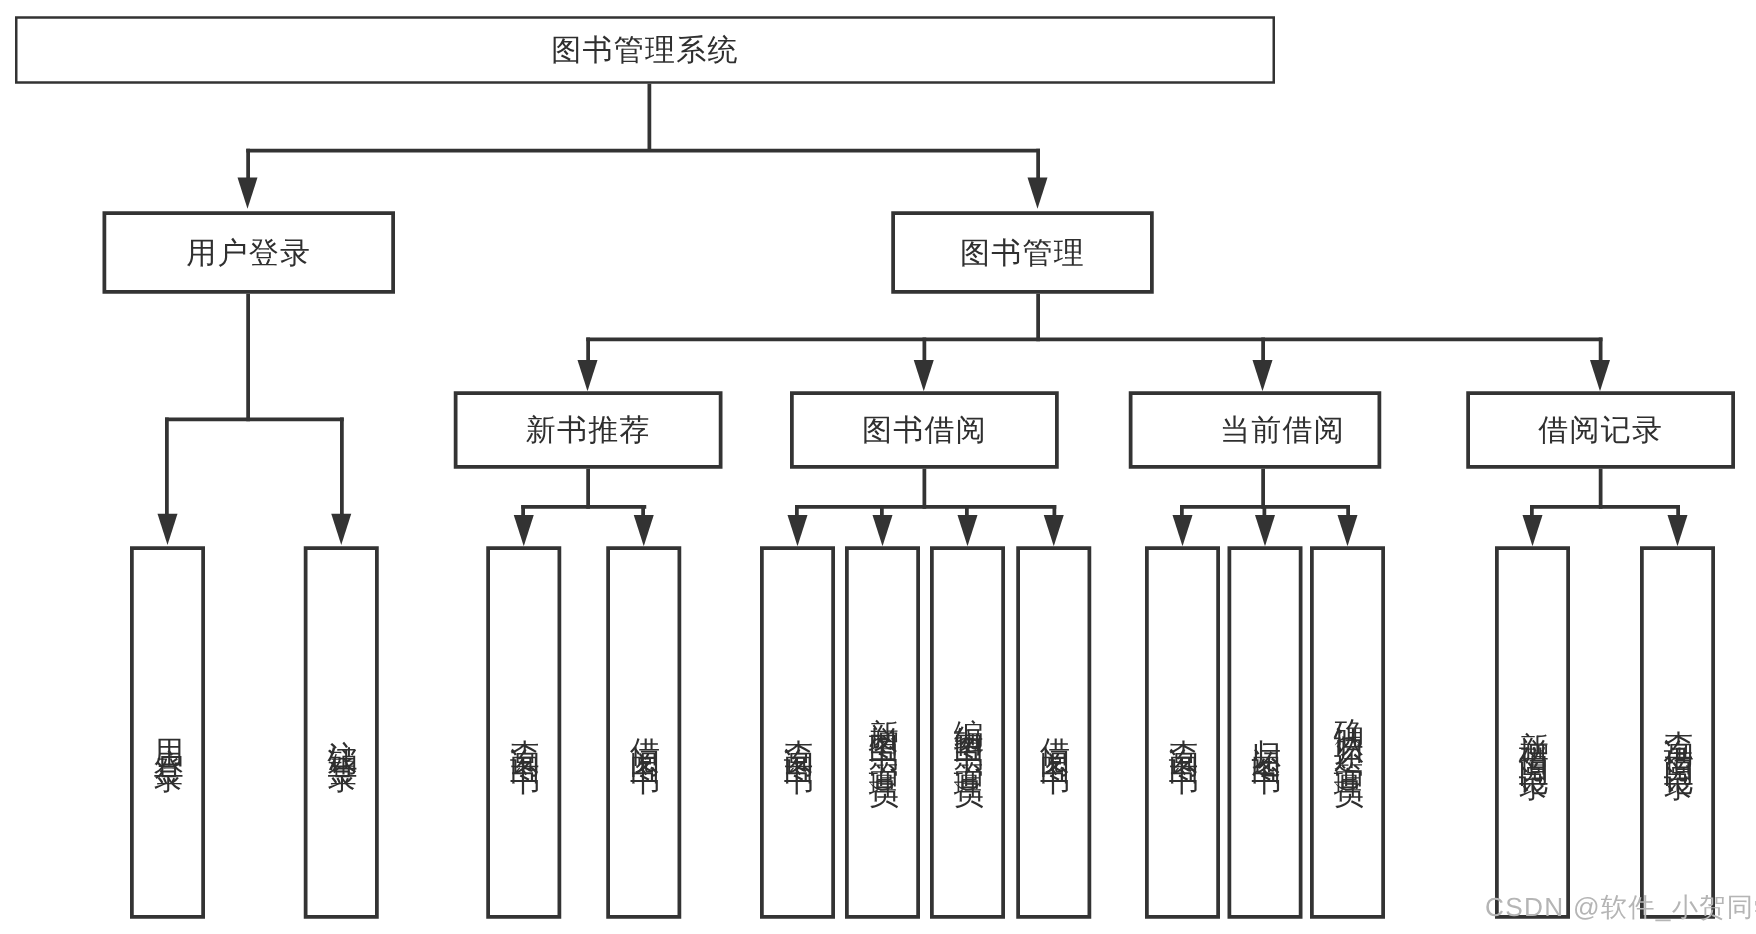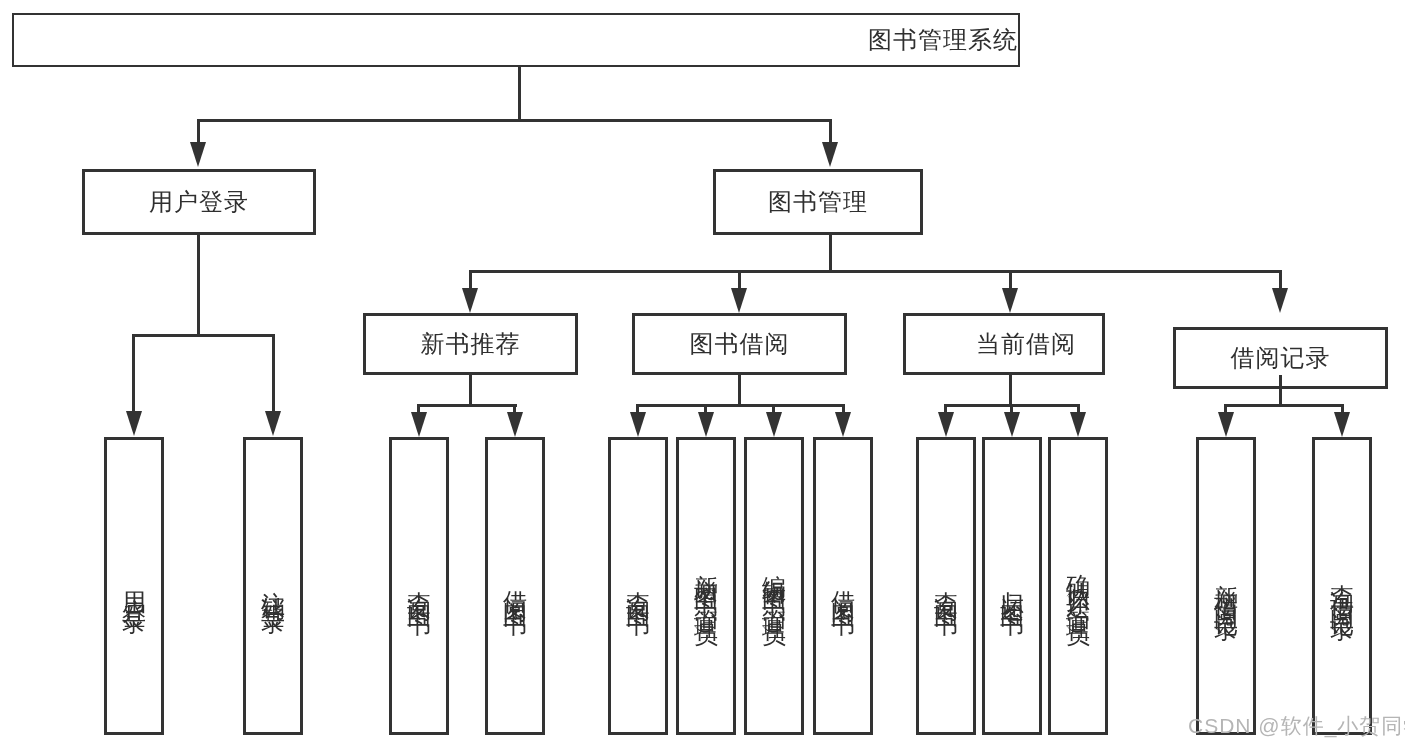--- a/index.html
+++ b/index.html
@@ -7,21 +7,21 @@
   body { background:#fff; font-family:"Liberation Sans", sans-serif; }
   .canvas {
     position:relative; width:1405px; height:747px;
     background:var(--bg); overflow:hidden; color:var(--text);
   }
   .node {
     position:absolute; border:3px solid var(--line); background:#fff;
     display:flex; align-items:center; justify-content:center;
     font-size:24px; color:var(--text); letter-spacing:1px;
   }
-  .root { border-width:2px;justify-content:flex-end; }
+  .root { border-width:2px; }
   .vnode span {
     writing-mode:vertical-rl; text-orientation:mixed;
     letter-spacing:7px; font-size:24px; line-height:1;
   }
   .hline { position:absolute; height:3px; background:var(--line); }
   .vline { position:absolute; width:3px; background:var(--line); }
   .ahead {
     position:absolute; width:0; height:0;
     border-left:8px solid transparent; border-right:8px solid transparent;
     border-top:25px solid var(--line);
@@ -74,21 +74,21 @@
 
   <div class="node" style="left:363px; top:313px; width:215px; height:62px;">
     <span>新书推荐</span>
   </div>
   <div class="node" style="left:632px; top:313px; width:215px; height:62px;">
     <span>图书借阅</span>
   </div>
   <div class="node" style="left:903px; top:313px; width:202px; height:62px;padding-left:44px;">
     <span>当前借阅</span>
   </div>
-  <div class="node" style="left:1173px; top:327px; width:215px; height:62px;">
+  <div class="node" style="left:1173px; top:313px; width:215px; height:62px;">
     <span>借阅记录</span>
   </div>
 
   <div class="vline" style="left:469px; top:375px; height:32px;"></div>
   <div class="hline" style="left:417px; top:404px; width:100px;"></div>
   <div class="vline" style="left:417px; top:404px; height:10px;"></div>
   <div class="ahead" style="left:411px; top:412px;"></div>
   <div class="vline" style="left:513px; top:404px; height:10px;"></div>
   <div class="ahead" style="left:507px; top:412px;"></div>
 

